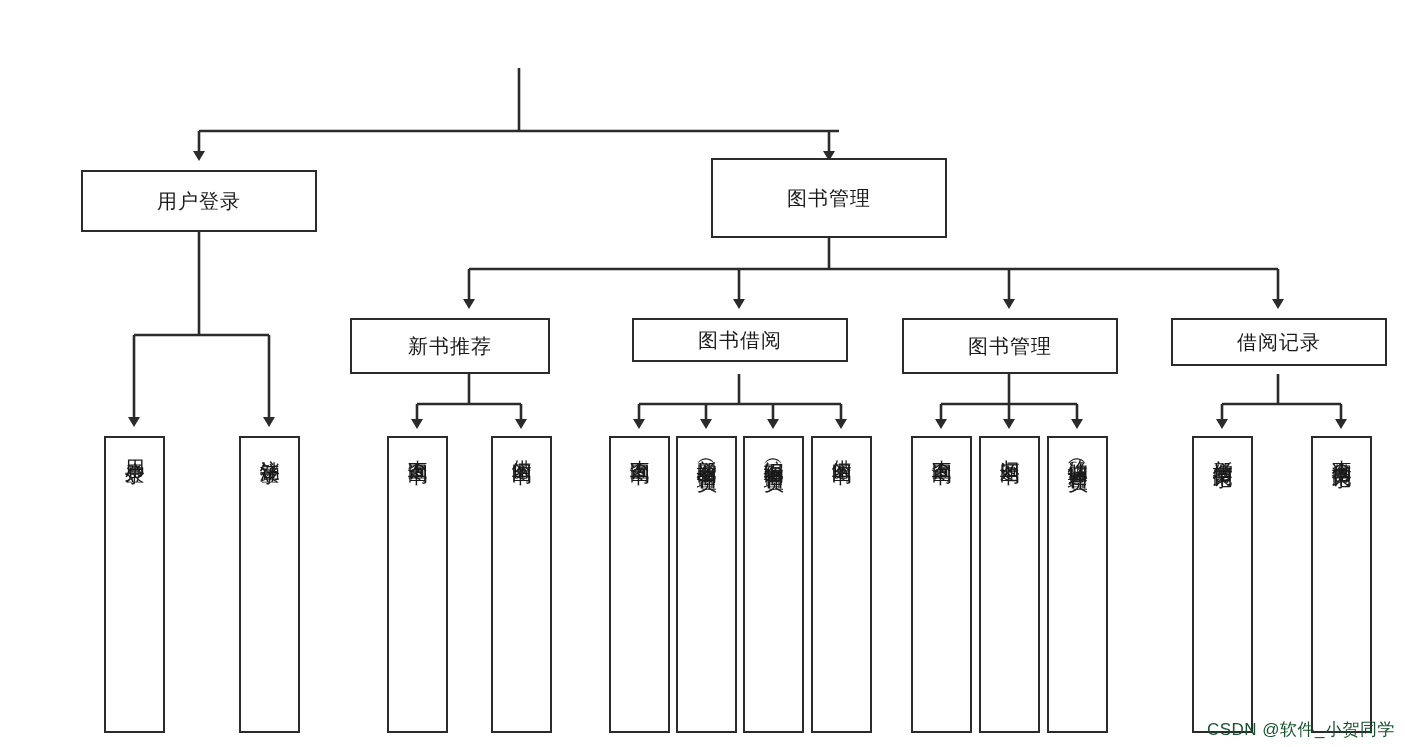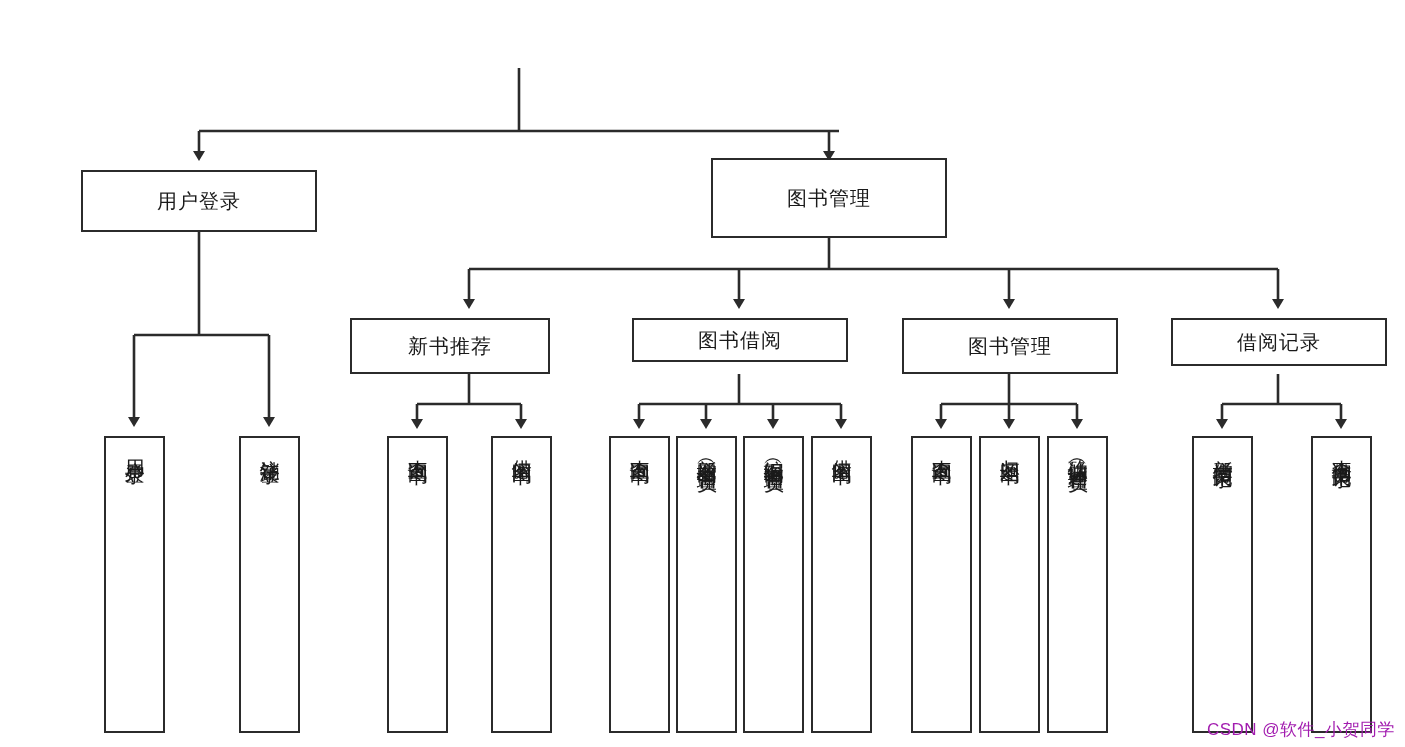--- a/index.html
+++ b/index.html
@@ -49,21 +49,21 @@
     font-size: 20px;
     line-height: 1.18;
     letter-spacing: 2px;
     white-space: nowrap;
   }
   .watermark {
     position: absolute;
     right: 10px;
     bottom: 6px;
     font-size: 17px;
-    color: #a21caf;
+    color: #14532d;
     letter-spacing: 0.5px;
     white-space: nowrap;
   }
 </style>
 </head>
 <body>
 
 <div id="stage">
 
   <svg id="wires" viewBox="0 0 1405 747">

